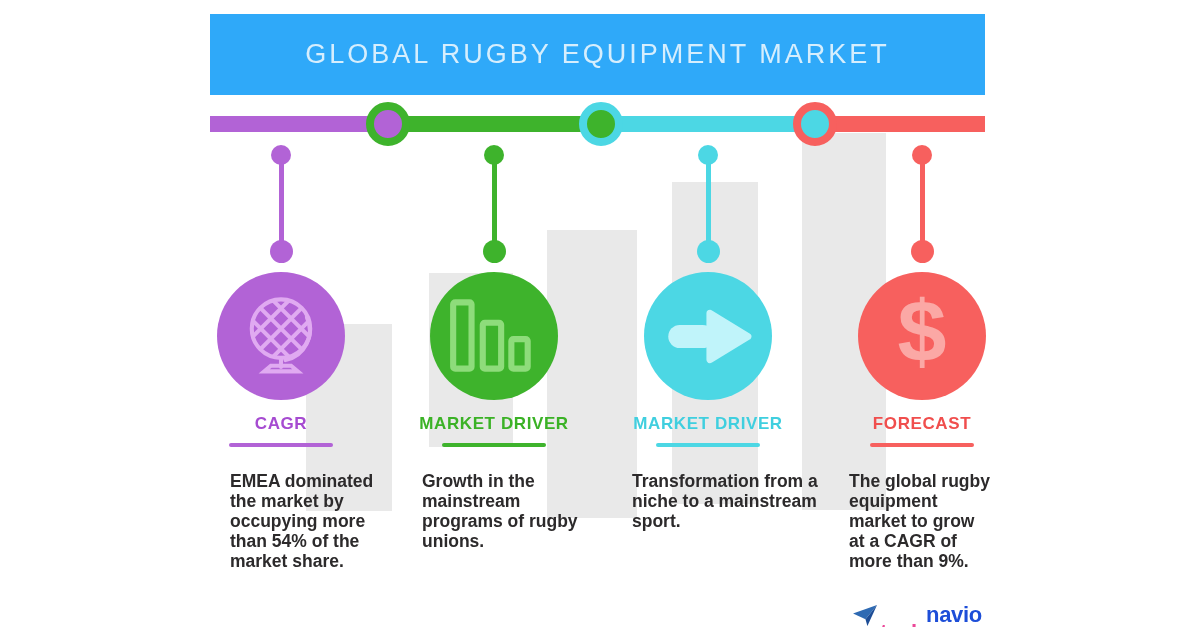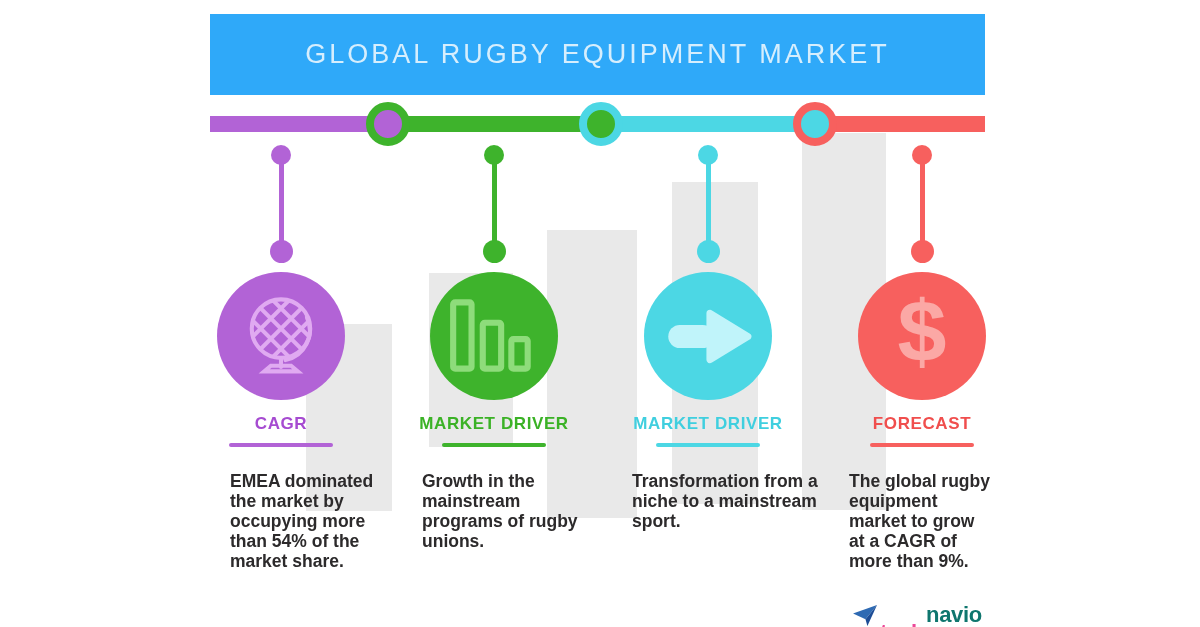--- a/index.html
+++ b/index.html
@@ -182,16 +182,16 @@
 at a CAGR of
 more than 9%.</div>
   </div>
 
   <div class="logo">
     <svg viewBox="0 0 26 24" width="25" height="23">
       <polygon points="25,1 0,10 13,16" fill="#2e6ab3"></polygon>
       <polygon points="25,1 13,16 15,23" fill="#1d4d96"></polygon>
     </svg>
     <span style="color: #ec4899; margin-top: 36px;">tech</span>
-      <span style="color: #0f766e;">navio</span>
+      <span style="color: #1d4ed8;">navio</span>
   </div>
 
 </div>
 
 </body></html>

